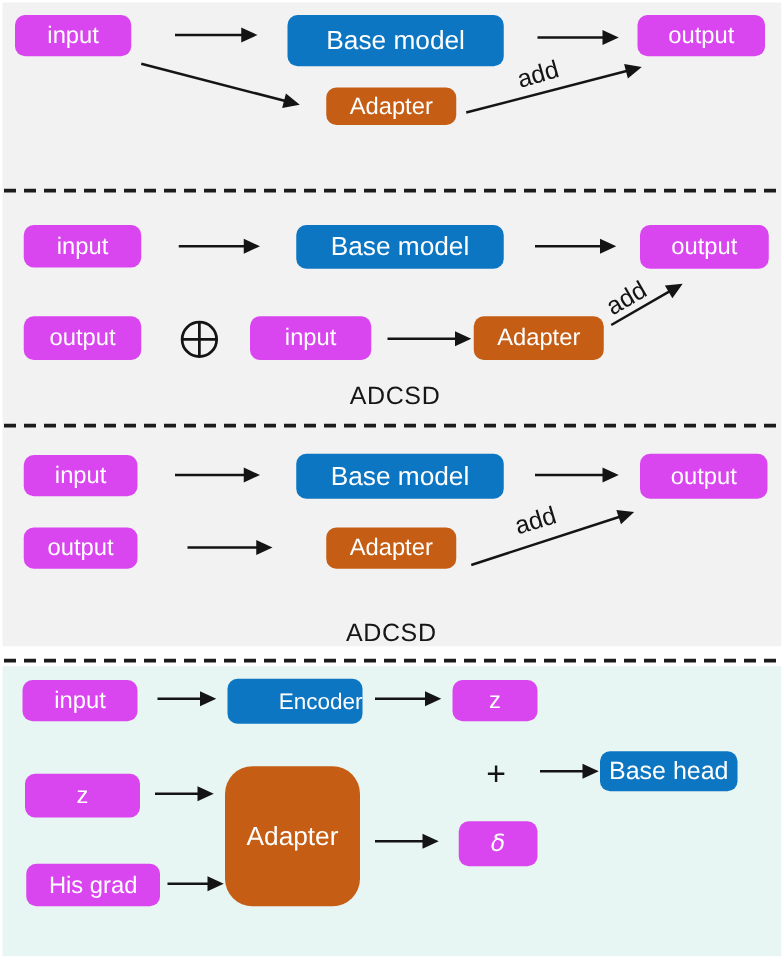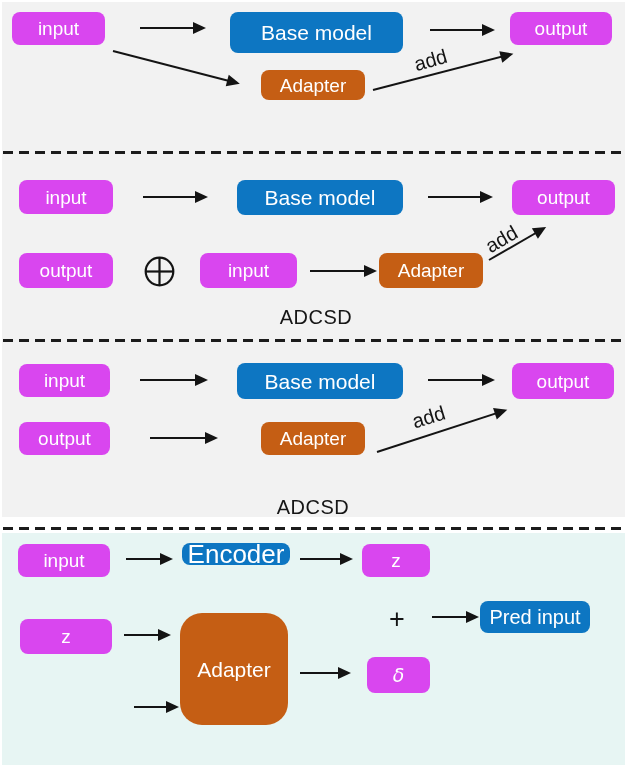--- a/index.html
+++ b/index.html
@@ -109,41 +109,44 @@
   <div class="arr" style="left:377px;top:451px;width:134px;transform:rotate(-18deg);"></div>
   <div class="addlabel" style="left:412px;top:406px;transform:rotate(-17deg);">add</div>
   <div class="seclabel" style="left:263px;top:496px;width:100px;">ADCSD</div>
 
   <div class="dash" style="top:527px;"></div>
 
   <div class="box gray" style="left:18px;top:544px;width:92px;height:33px;">
     <span>input</span>
   </div>
   <div class="arr" style="left:126px;top:558px;width:44px;"></div>
-  <div class="box blue" style="left:182px;top:543px;width:108px;height:22px;font-size:26px;">
+  <div class="box blue" style="left:182px;top:543px;width:108px;height:36px;font-size:18px;justify-content:flex-end;">
     <span>Encoder</span>
   </div>
   <div class="arr" style="left:300px;top:558px;width:50px;"></div>
   <div class="box gray" style="left:362px;top:544px;width:68px;height:33px;">
     <span>z</span>
   </div>
 
   <div class="box gray" style="left:20px;top:619px;width:92px;height:35px;">
     <span>z</span>
   </div>
   <div class="arr" style="left:124px;top:634px;width:44px;"></div>
   <div class="box orange" style="left:180px;top:613px;width:108px;height:112px;border-radius:22px;font-size:21px;">
     <span>Adapter</span>
   </div>
+  <div class="box gray" style="left:21px;top:691px;width:107px;height:34px;">
+    <span>His grad</span>
+  </div>
   <div class="arr" style="left:134px;top:706px;width:42px;"></div>
   <div class="arr" style="left:300px;top:672px;width:48px;"></div>
   <div class="box gray" style="left:367px;top:657px;width:63px;height:36px;">
     <span class="delta">δ</span>
   </div>
 
   <div class="plus" style="left:389px;top:606px;">+</div>
   <div class="arr" style="left:432px;top:616px;width:44px;"></div>
   <div class="box blue" style="left:480px;top:601px;width:110px;height:32px;font-size:20px;">
-    <span>Pred input</span>
+    <span>Base head</span>
   </div>
 
 
 </div>
 
 </body></html>

